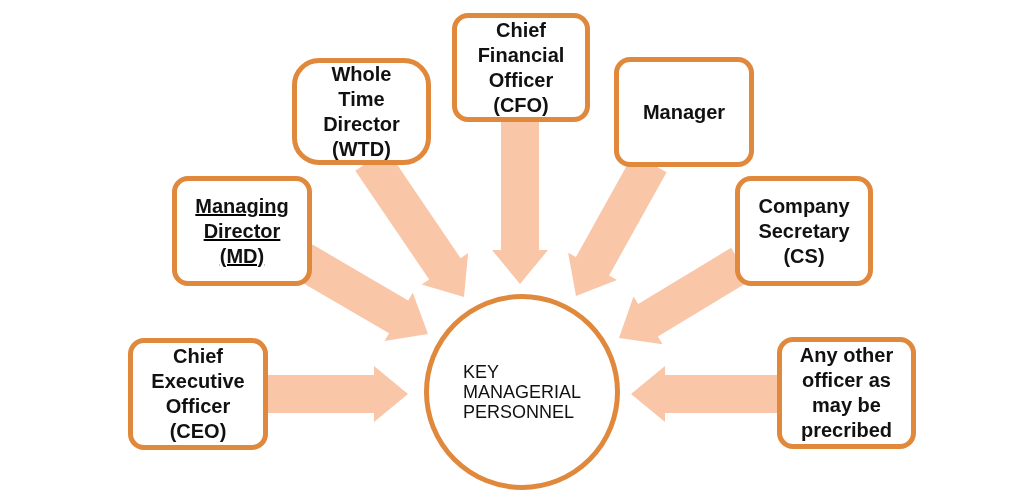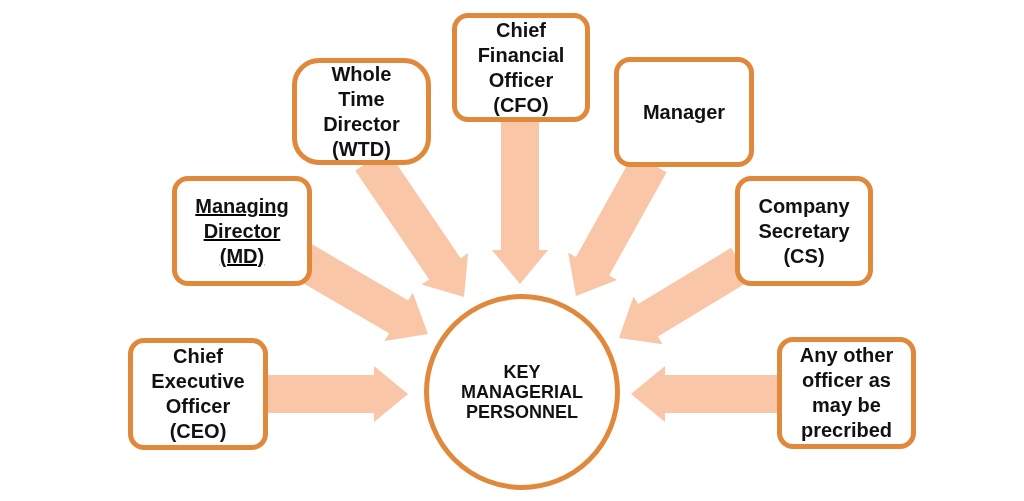--- a/index.html
+++ b/index.html
@@ -41,25 +41,24 @@
     position:absolute;
     box-sizing:border-box;
     left:424px;top:294px;width:196px;height:196px;
     background:#ffffff;
     border:5px solid var(--border);
     border-radius:50%;
     display:flex;align-items:center;justify-content:center;
     z-index:2;
   }
   .center-label{
-    font-weight:bold;
+    font-weight:normal;
     font-size:18px;
     line-height:1.12;
     color:var(--text);
-    text-align:center;
     white-space:pre-line;
   }
   
   .n-ceo     {left:128px;top:338px;width:140px;height:112px;}
   .n-md      {left:172px;top:176px;width:140px;height:110px;text-decoration:underline;}
   .n-wtd     {left:292px;top:58px; width:139px;height:107px;border-radius:27px;}
   .n-cfo     {left:452px;top:13px; width:138px;height:109px;}
   .n-manager {left:614px;top:57px; width:140px;height:110px;}
   .n-cs      {left:735px;top:176px;width:138px;height:110px;}
   .n-other   {left:777px;top:337px;width:139px;height:112px;}

